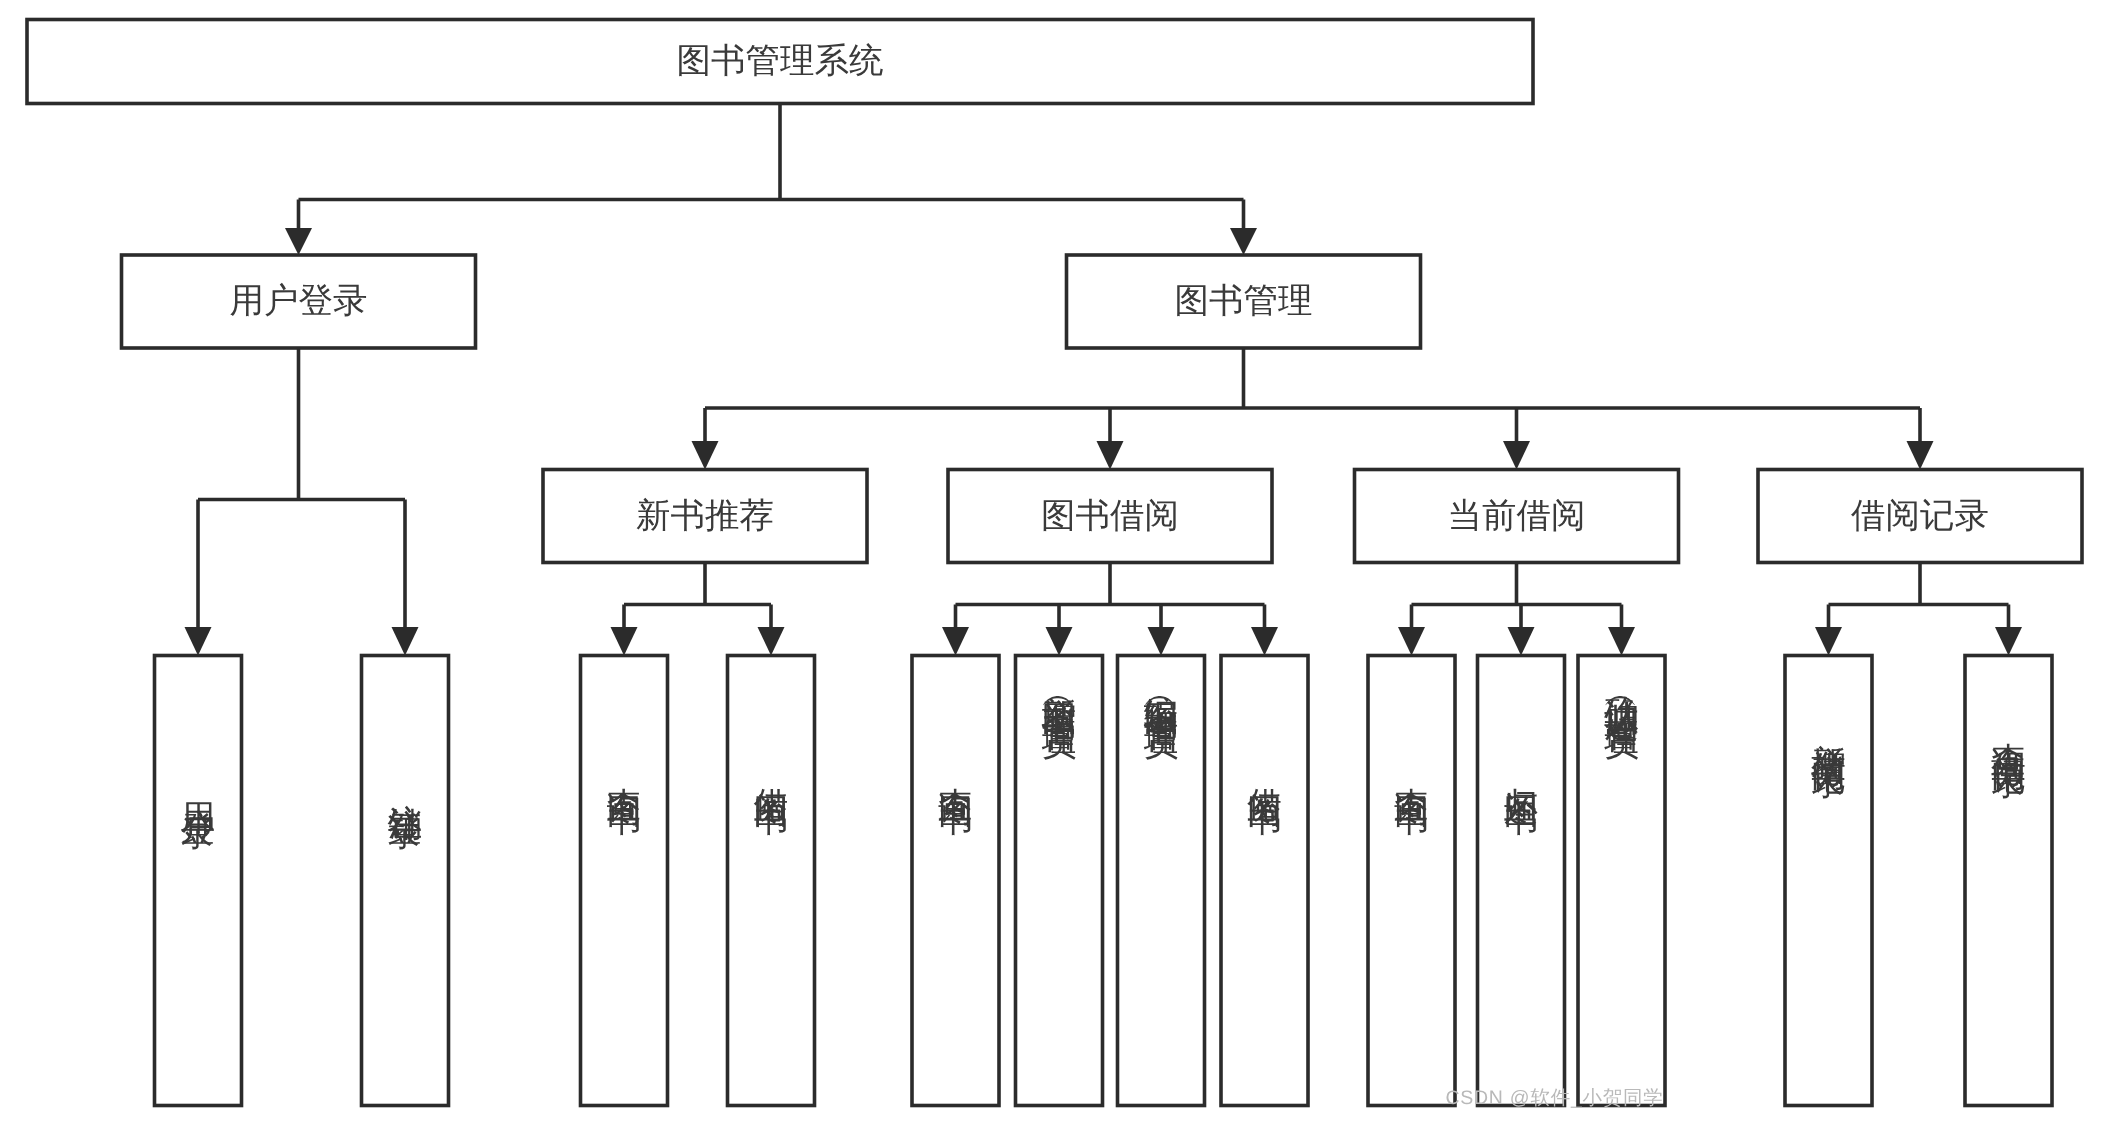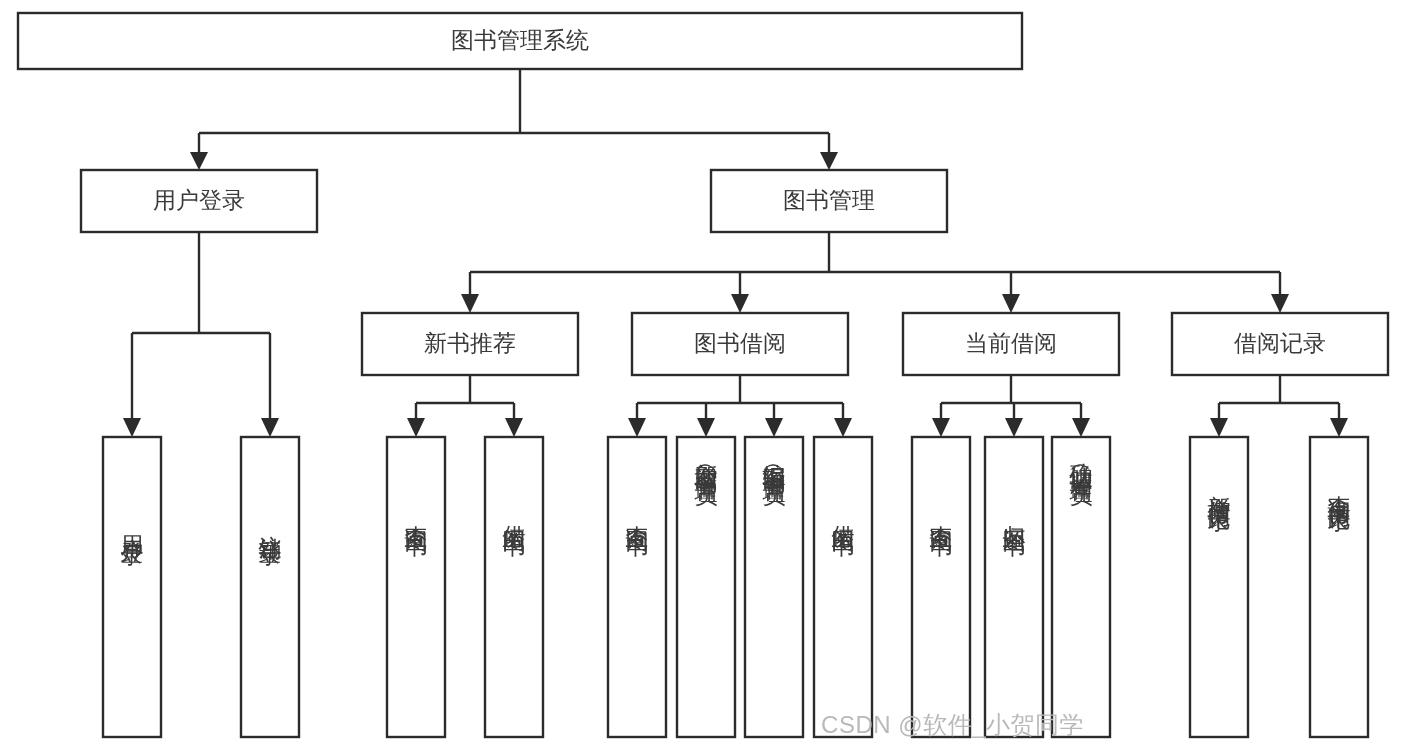--- a/index.html
+++ b/index.html
@@ -60,24 +60,24 @@
     text-orientation: upright;
     font-family: "Liberation Sans", "DejaVu Sans", sans-serif;
     font-size: 23px;
     line-height: 1;
     letter-spacing: 3px;
     color: #3a3a3a;
     white-space: nowrap;
   }
   .watermark {
     position: absolute;
-    right: 28px;
+    right: 3px;
     bottom: 6px;
     font-family: "Liberation Sans", "DejaVu Sans", sans-serif;
-    font-size: 24px;
+    font-size: 13px;
     color: #b9b9b9;
     letter-spacing: 0.5px;
     white-space: nowrap;
   }
 </style>
 </head>
 <body>
 
 <div id="diagram-root">
 

